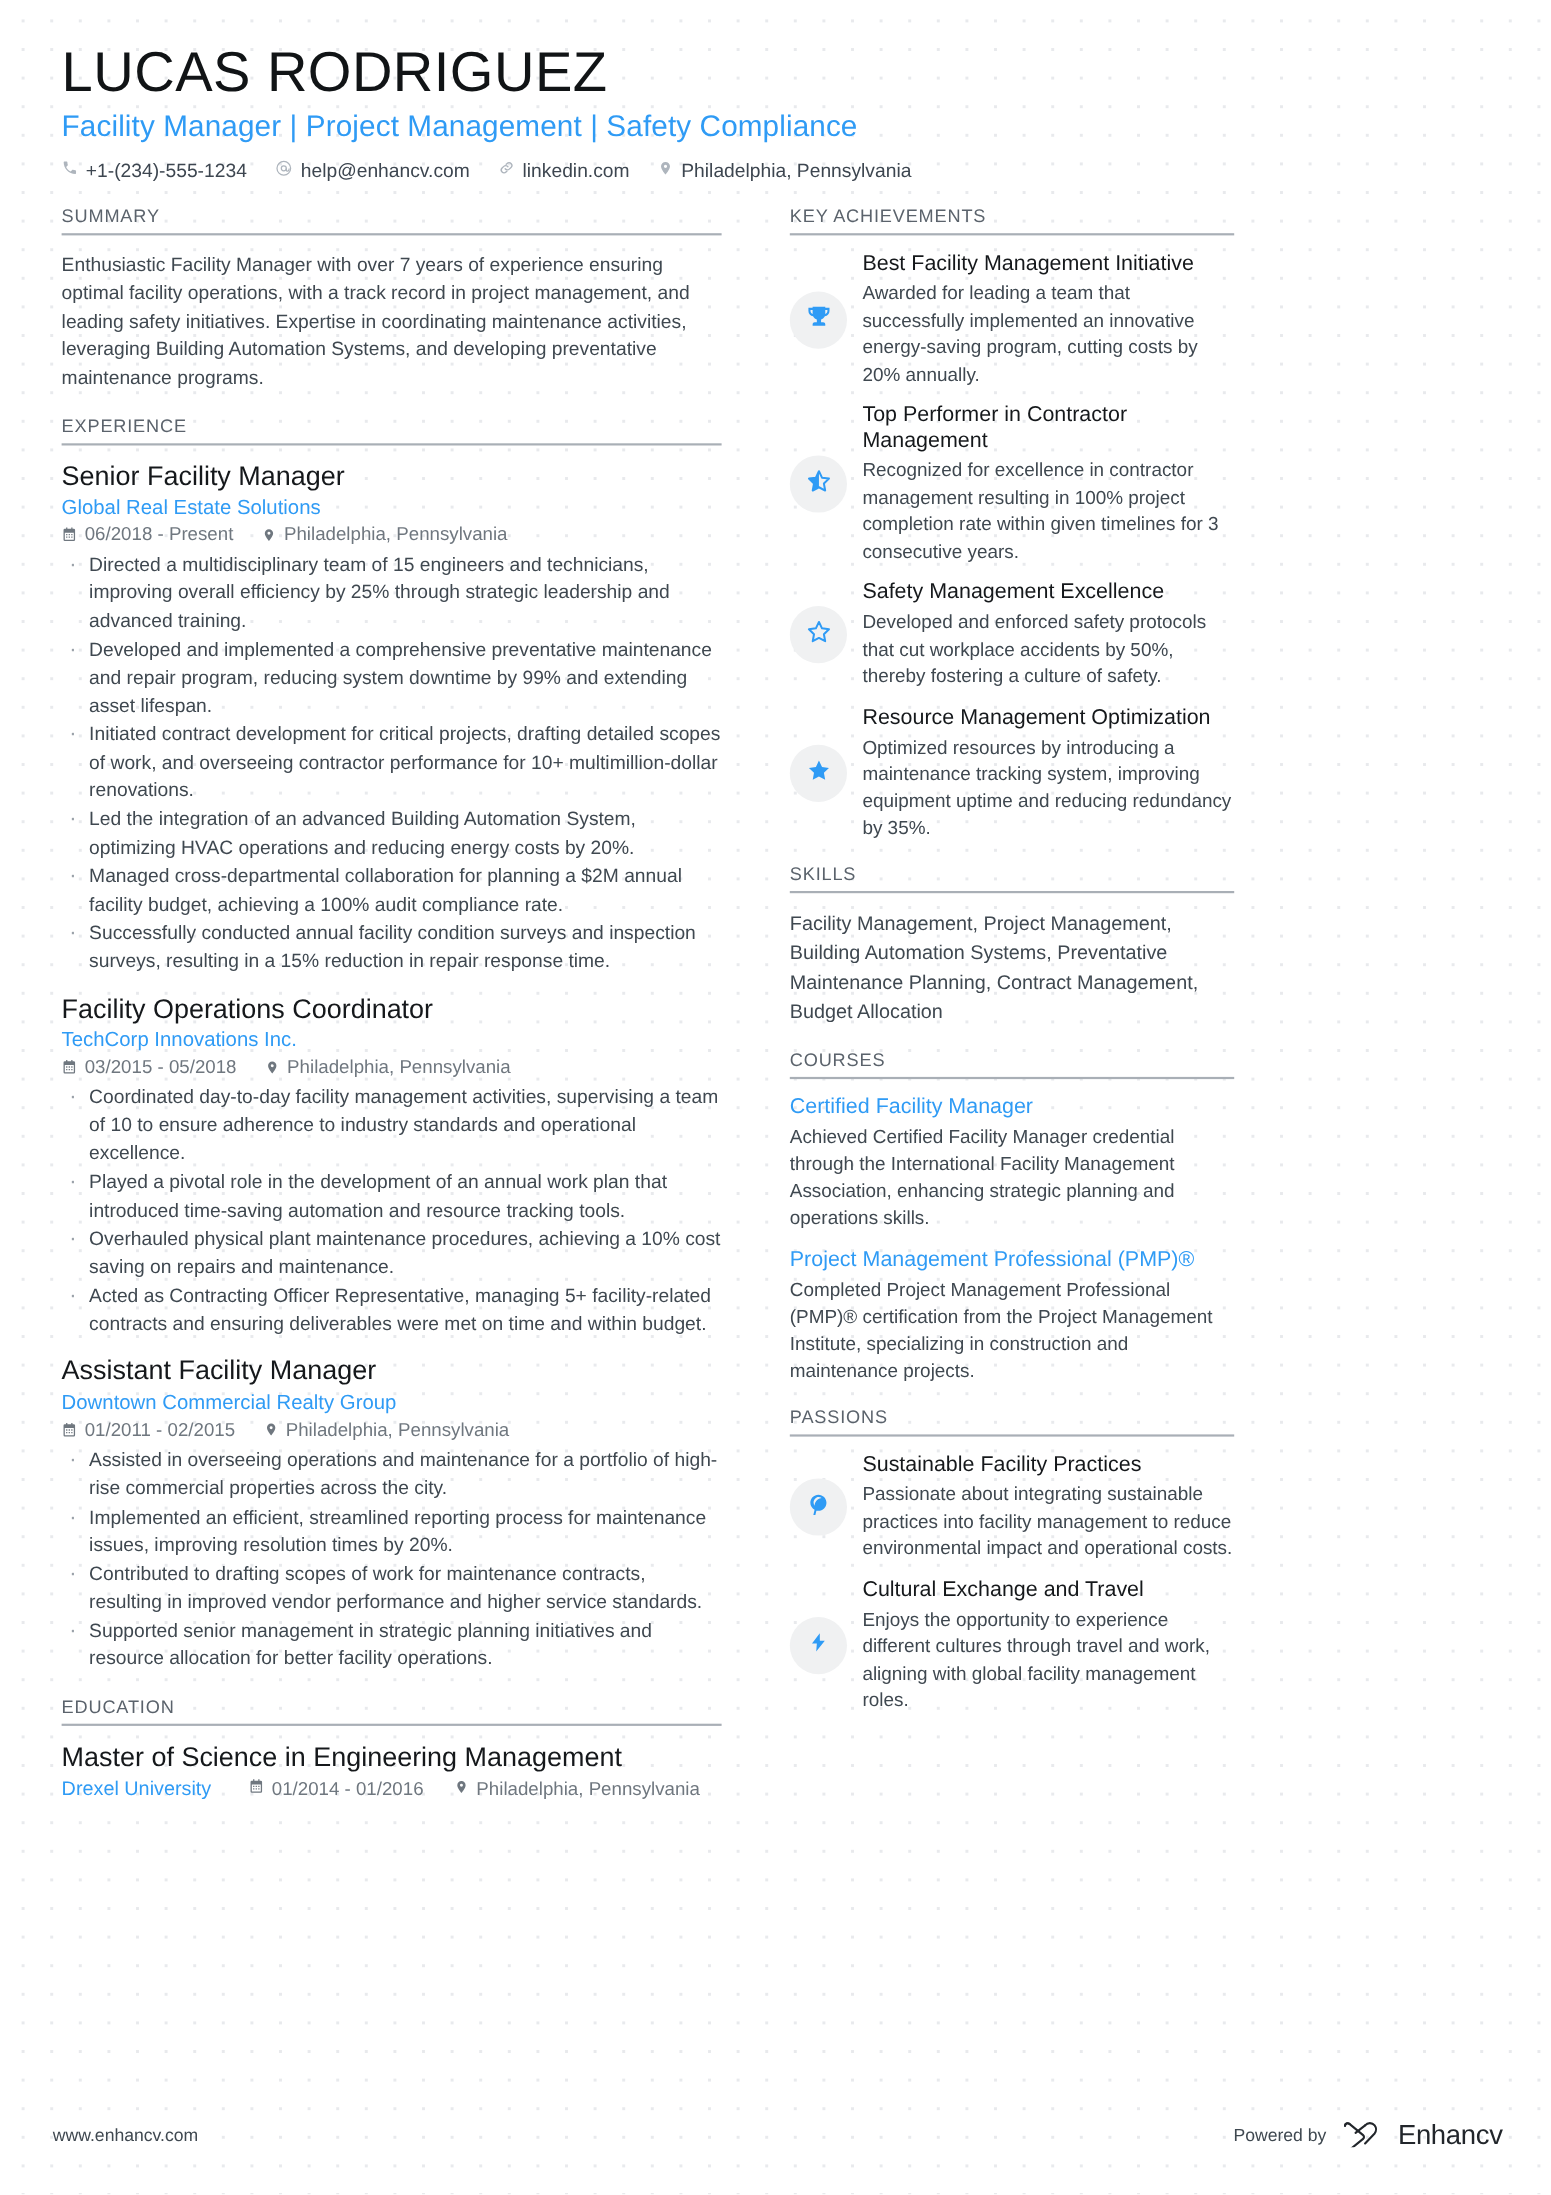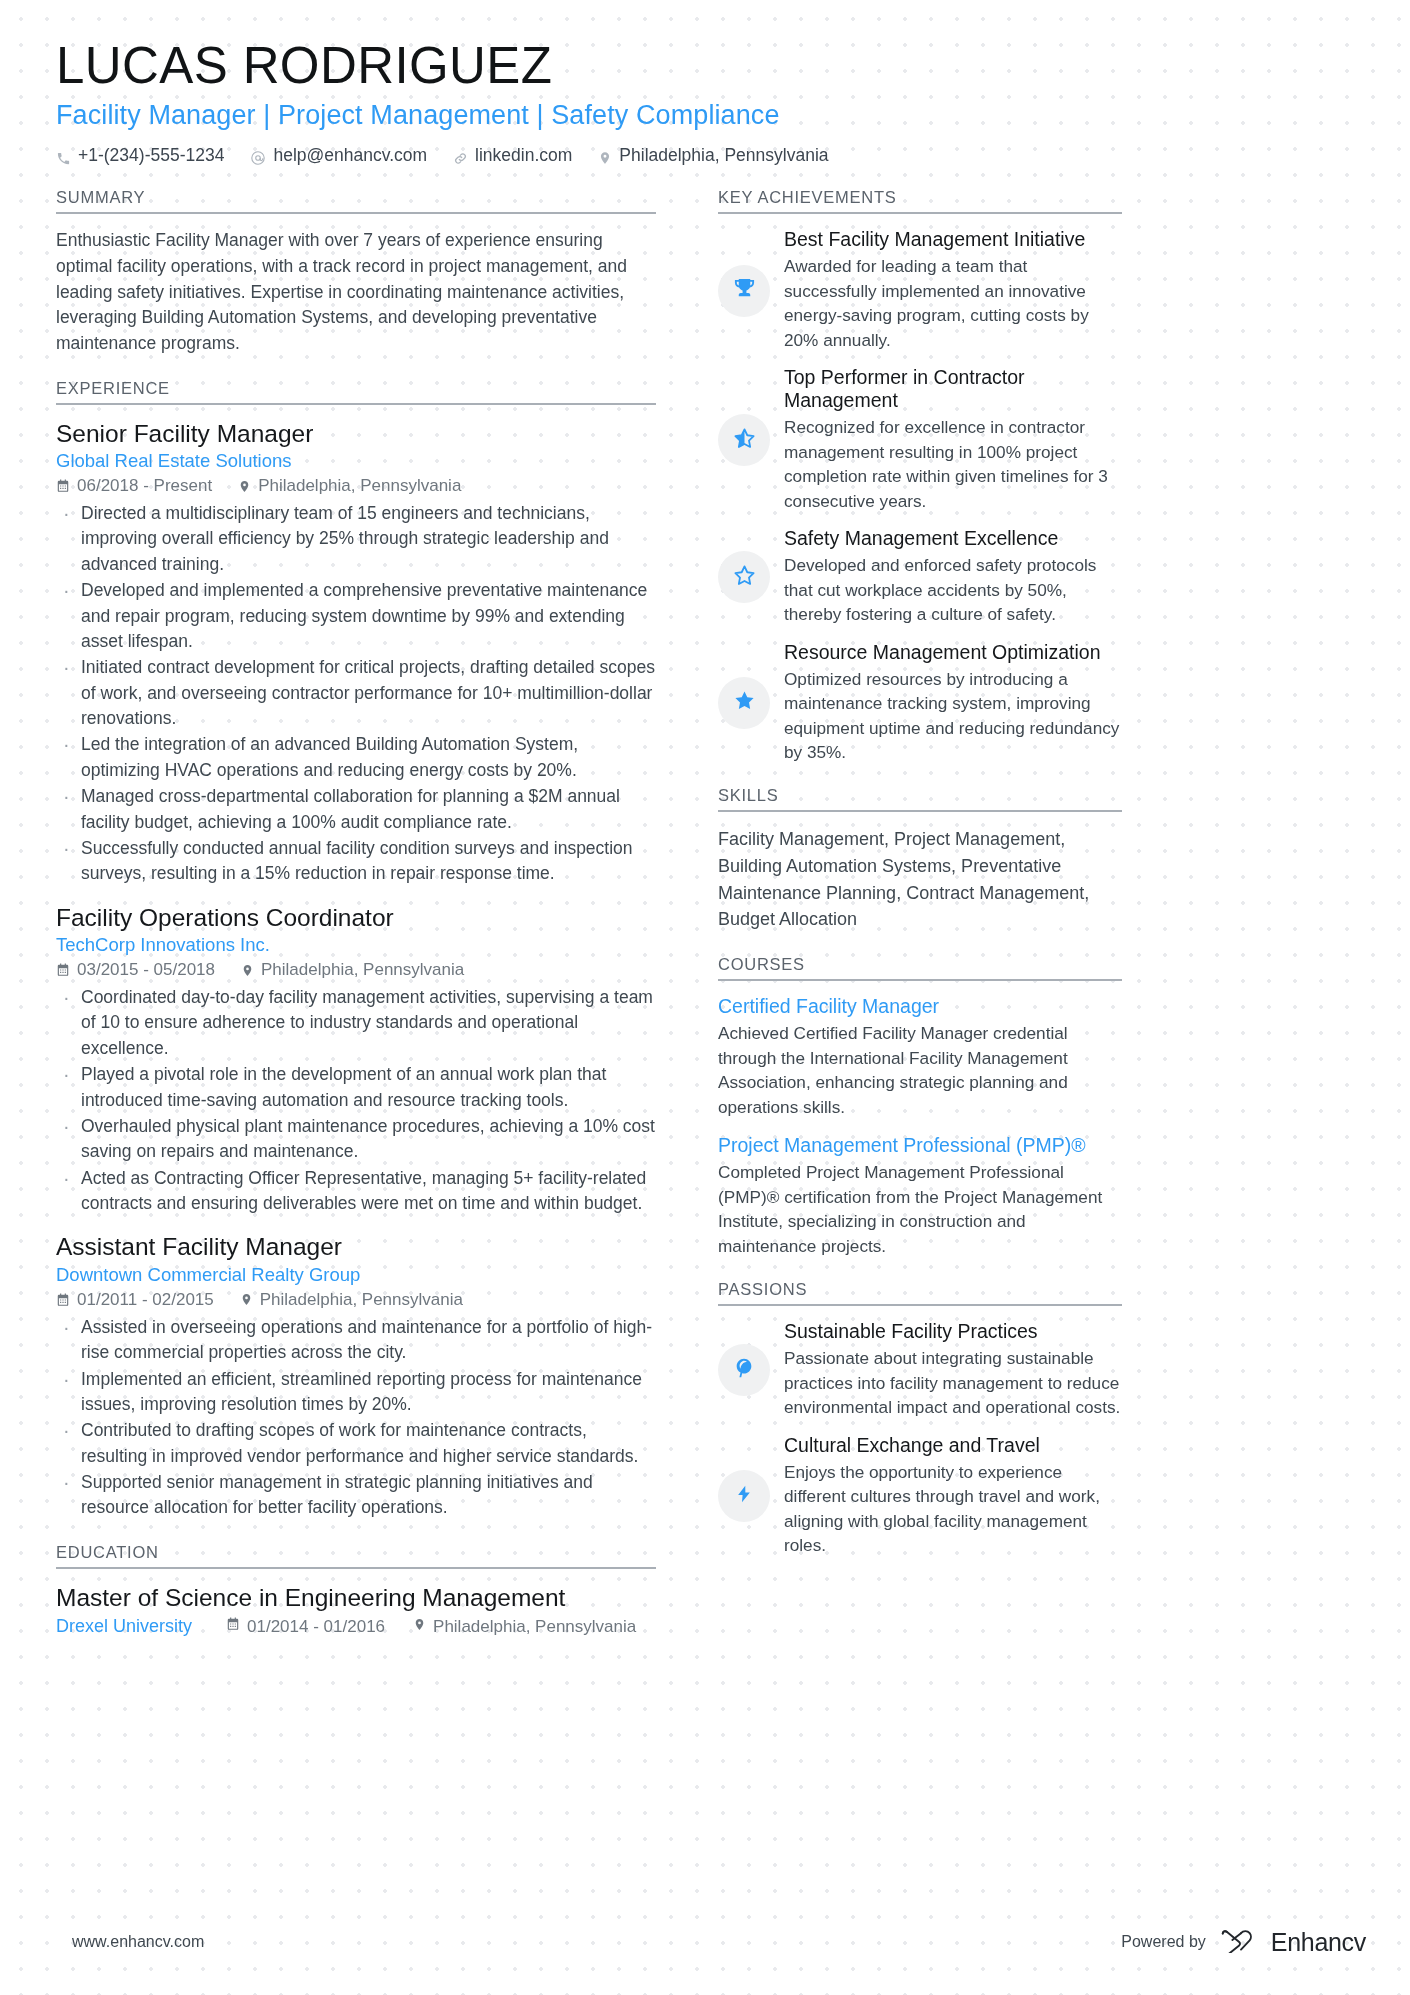--- a/index.html
+++ b/index.html
@@ -47,21 +47,21 @@
   .hdr-contact {
     margin-top: 14px;
     display: flex;
     align-items: center;
     gap: 0;
     font-size: 17.5px;
     color: #3d4650;
   }
   .contact-item {
     display: inline-flex;
-    align-items: flex-end;
+    align-items: flex-start;
     margin-right: 26px;
     white-space: nowrap;
   }
   .contact-item .ci {
     display: inline-flex;
     align-items: center;
     justify-content: center;
     margin-right: 7px;
     color: #aeb5bd;
   }
@@ -202,21 +202,21 @@
   }
   .course-desc {
     font-size: 17.2px;
     line-height: 1.42;
     color: #3f4850;
   }
 
   
   .footer {
     position: absolute;
-    left: 72px;
+    left: 48px;
     right: 44px;
     bottom: 38px;
     display: flex;
     align-items: center;
     justify-content: space-between;
   }
   .footer-url {
     font-size: 16px;
     color: #3f4850;
   }

